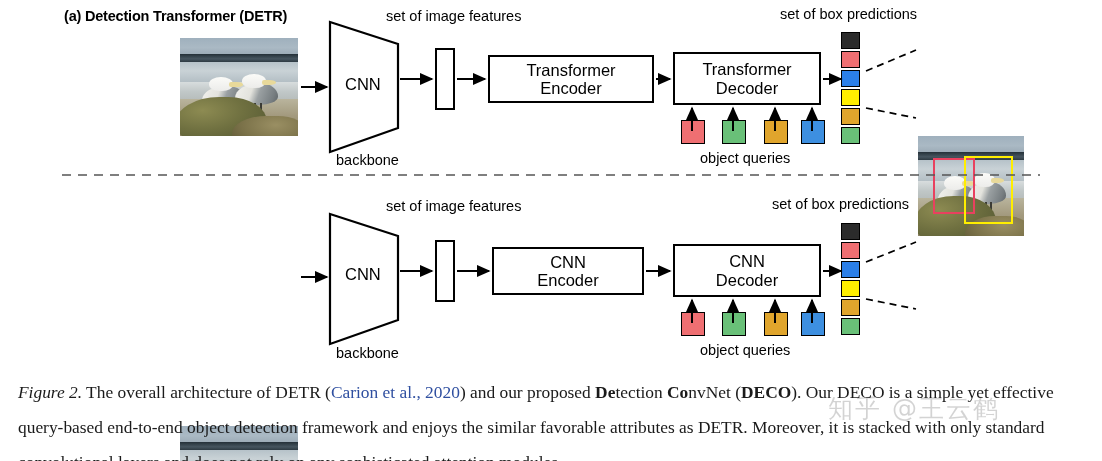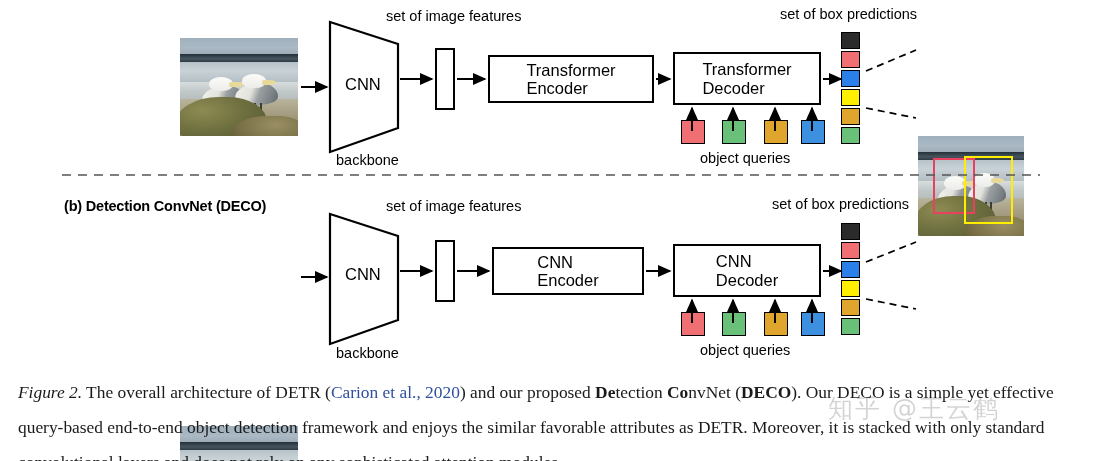--- a/index.html
+++ b/index.html
@@ -34,21 +34,21 @@
        background:linear-gradient(110deg,#f2f2ee 0%,#e3e3dd 38%,#9aa0a2 55%,#767d80 85%,#5d6366 100%);}
   .gull .head{position:absolute;left:16%;top:0;width:56%;height:34%;border-radius:50% 50% 45% 45%;
        background:linear-gradient(#fbfbf8,#ececeA);}
   .gull .beak{position:absolute;left:62%;top:13%;width:34%;height:12%;border-radius:2px 45% 45% 2px;
        background:#e8d99a;}
   .gull .leg{position:absolute;top:70%;width:2px;height:28%;background:#3b3b35;}
   .bbox{position:absolute;box-sizing:border-box;}
 
   
   .rectbox{position:absolute;box-sizing:border-box;border:2.2px solid #000;background:#fff;
-           display:flex;align-items:center;justify-content:center;text-align:left;line-height:1.12;}
+           display:flex;align-items:center;justify-content:center;text-align:center;line-height:1.12;}
   .rectbox span{font-size:16.5px;display:block;}
   .featbar{position:absolute;box-sizing:border-box;border:2.2px solid #000;background:#fff;}
   .swatch{position:absolute;box-sizing:border-box;border:1.6px solid #000;}
   .predsw{position:absolute;box-sizing:border-box;border:1.6px solid #000;}
 
   svg.overlay{position:absolute;left:0;top:0;width:1102px;height:461px;pointer-events:none;}
 
   
   .caption{position:absolute;left:18px;top:375px;width:1070px;
      font-family:"Liberation Serif",serif;font-size:17.4px;line-height:35px;color:#1a1a1a;}
@@ -56,20 +56,21 @@
   .caption b{font-weight:bold;}
   .cite{color:#2f4fa0;}
   .wm{position:absolute;left:828px;top:392px;font-size:25px;color:#000;opacity:0.17;
       font-family:"DejaVu Sans",sans-serif;letter-spacing:2px;white-space:nowrap;}
 </style>
 </head>
 <body>
 
 <div id="page">
 
+  <div class="ttl abs" style="left:64px;top:8px;">(a) Detection Transformer (DETR)</div>
   <div class="lbl abs" style="left:386px;top:8px;">set of image features</div>
   <div class="lbl abs" style="left:780px;top:6px;">set of box predictions</div>
 
   <div class="photo abs" style="left:180px;top:38px;width:118px;height:98px;">
     <div class="sky"></div>
       <div class="darkband"></div>
       <div class="sea"></div>
     <div class="surf"></div>
       <div class="sand"></div>
     <div class="gull" style="left:19%;top:40%;width:36%;height:40%;">
@@ -145,21 +146,20 @@
         <div class="beak"></div>
       <div class="leg" style="left:44%;"></div>
         <div class="leg" style="left:58%;"></div>
     </div>
     <div class="rock"></div>
       <div class="rock2"></div>
     <div class="bbox" id="bba0" style="left: 14%; top: 22%; width: 40%; height: 56%; border: 2.5px solid rgb(232, 65, 95);"></div>
     <div class="bbox" id="bba1" style="left: 43%; top: 20%; width: 47%; height: 68%; border: 2.5px solid rgb(255, 238, 0);"></div>
   </div>
 
-  <div class="ttl abs" style="left:64px;top:198px;">(b) Detection ConvNet (DECO)</div>
   <div class="lbl abs" style="left:386px;top:198px;">set of image features</div>
   <div class="lbl abs" style="left:772px;top:196px;">set of box predictions</div>
 
   <div class="photo abs" style="left:180px;top:228px;width:118px;height:98px;">
     <div class="sky"></div>
       <div class="darkband"></div>
       <div class="sea"></div>
 
   </div>
 

